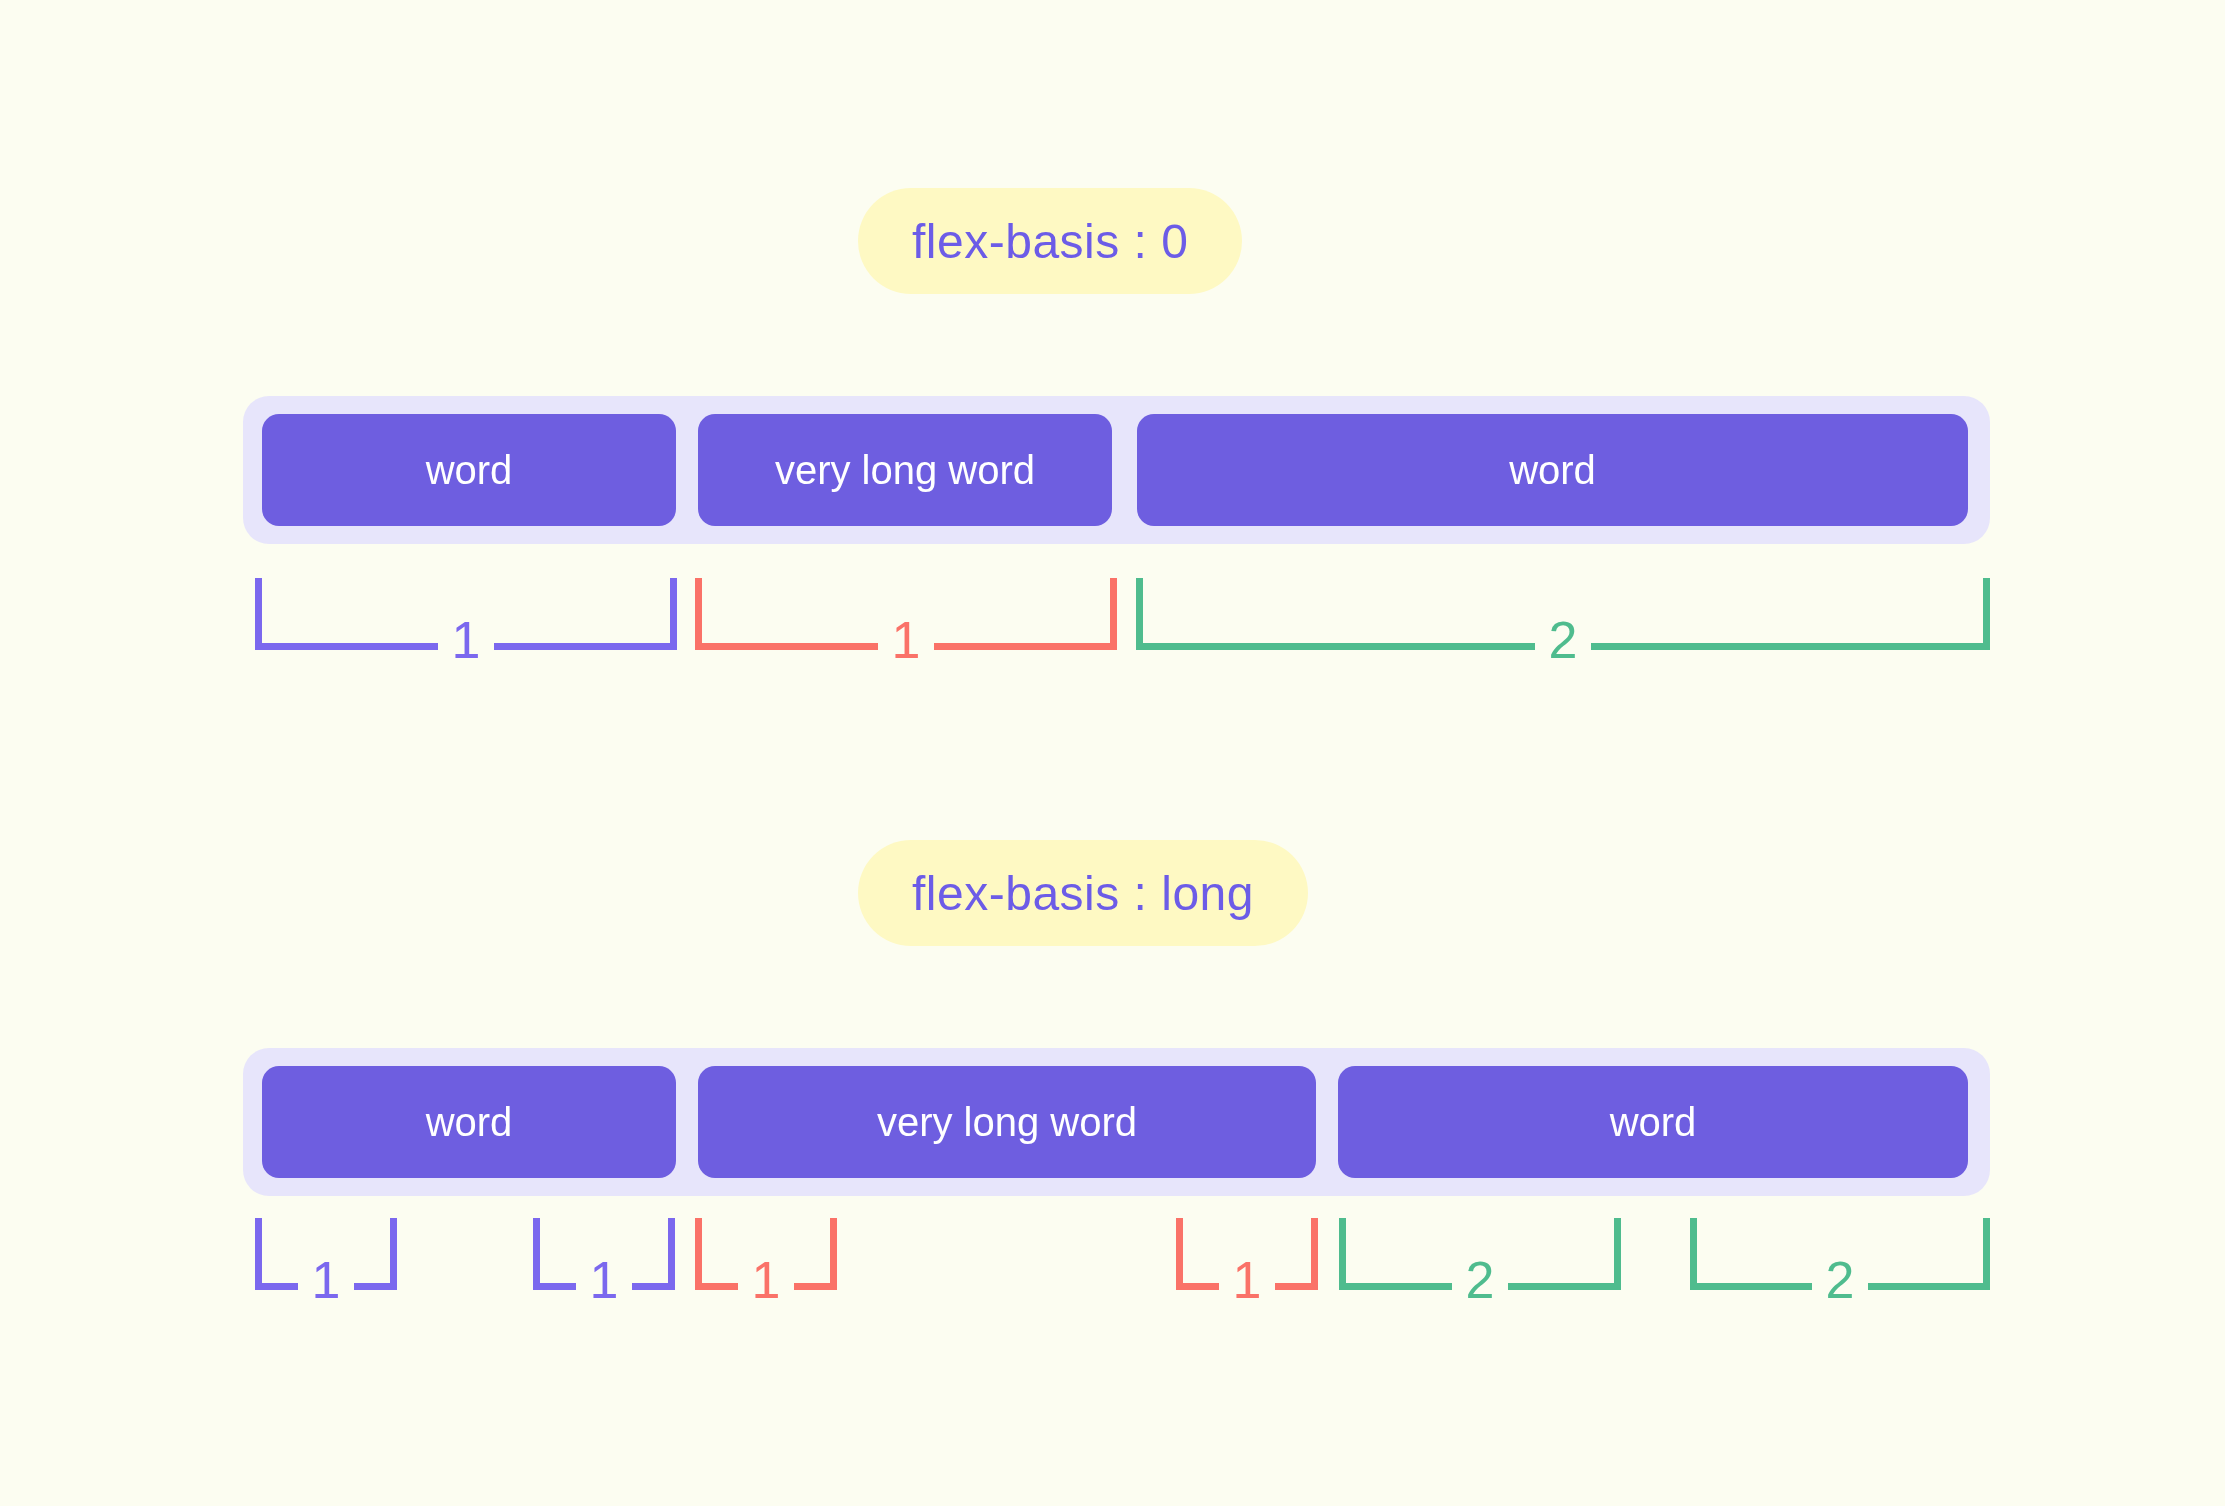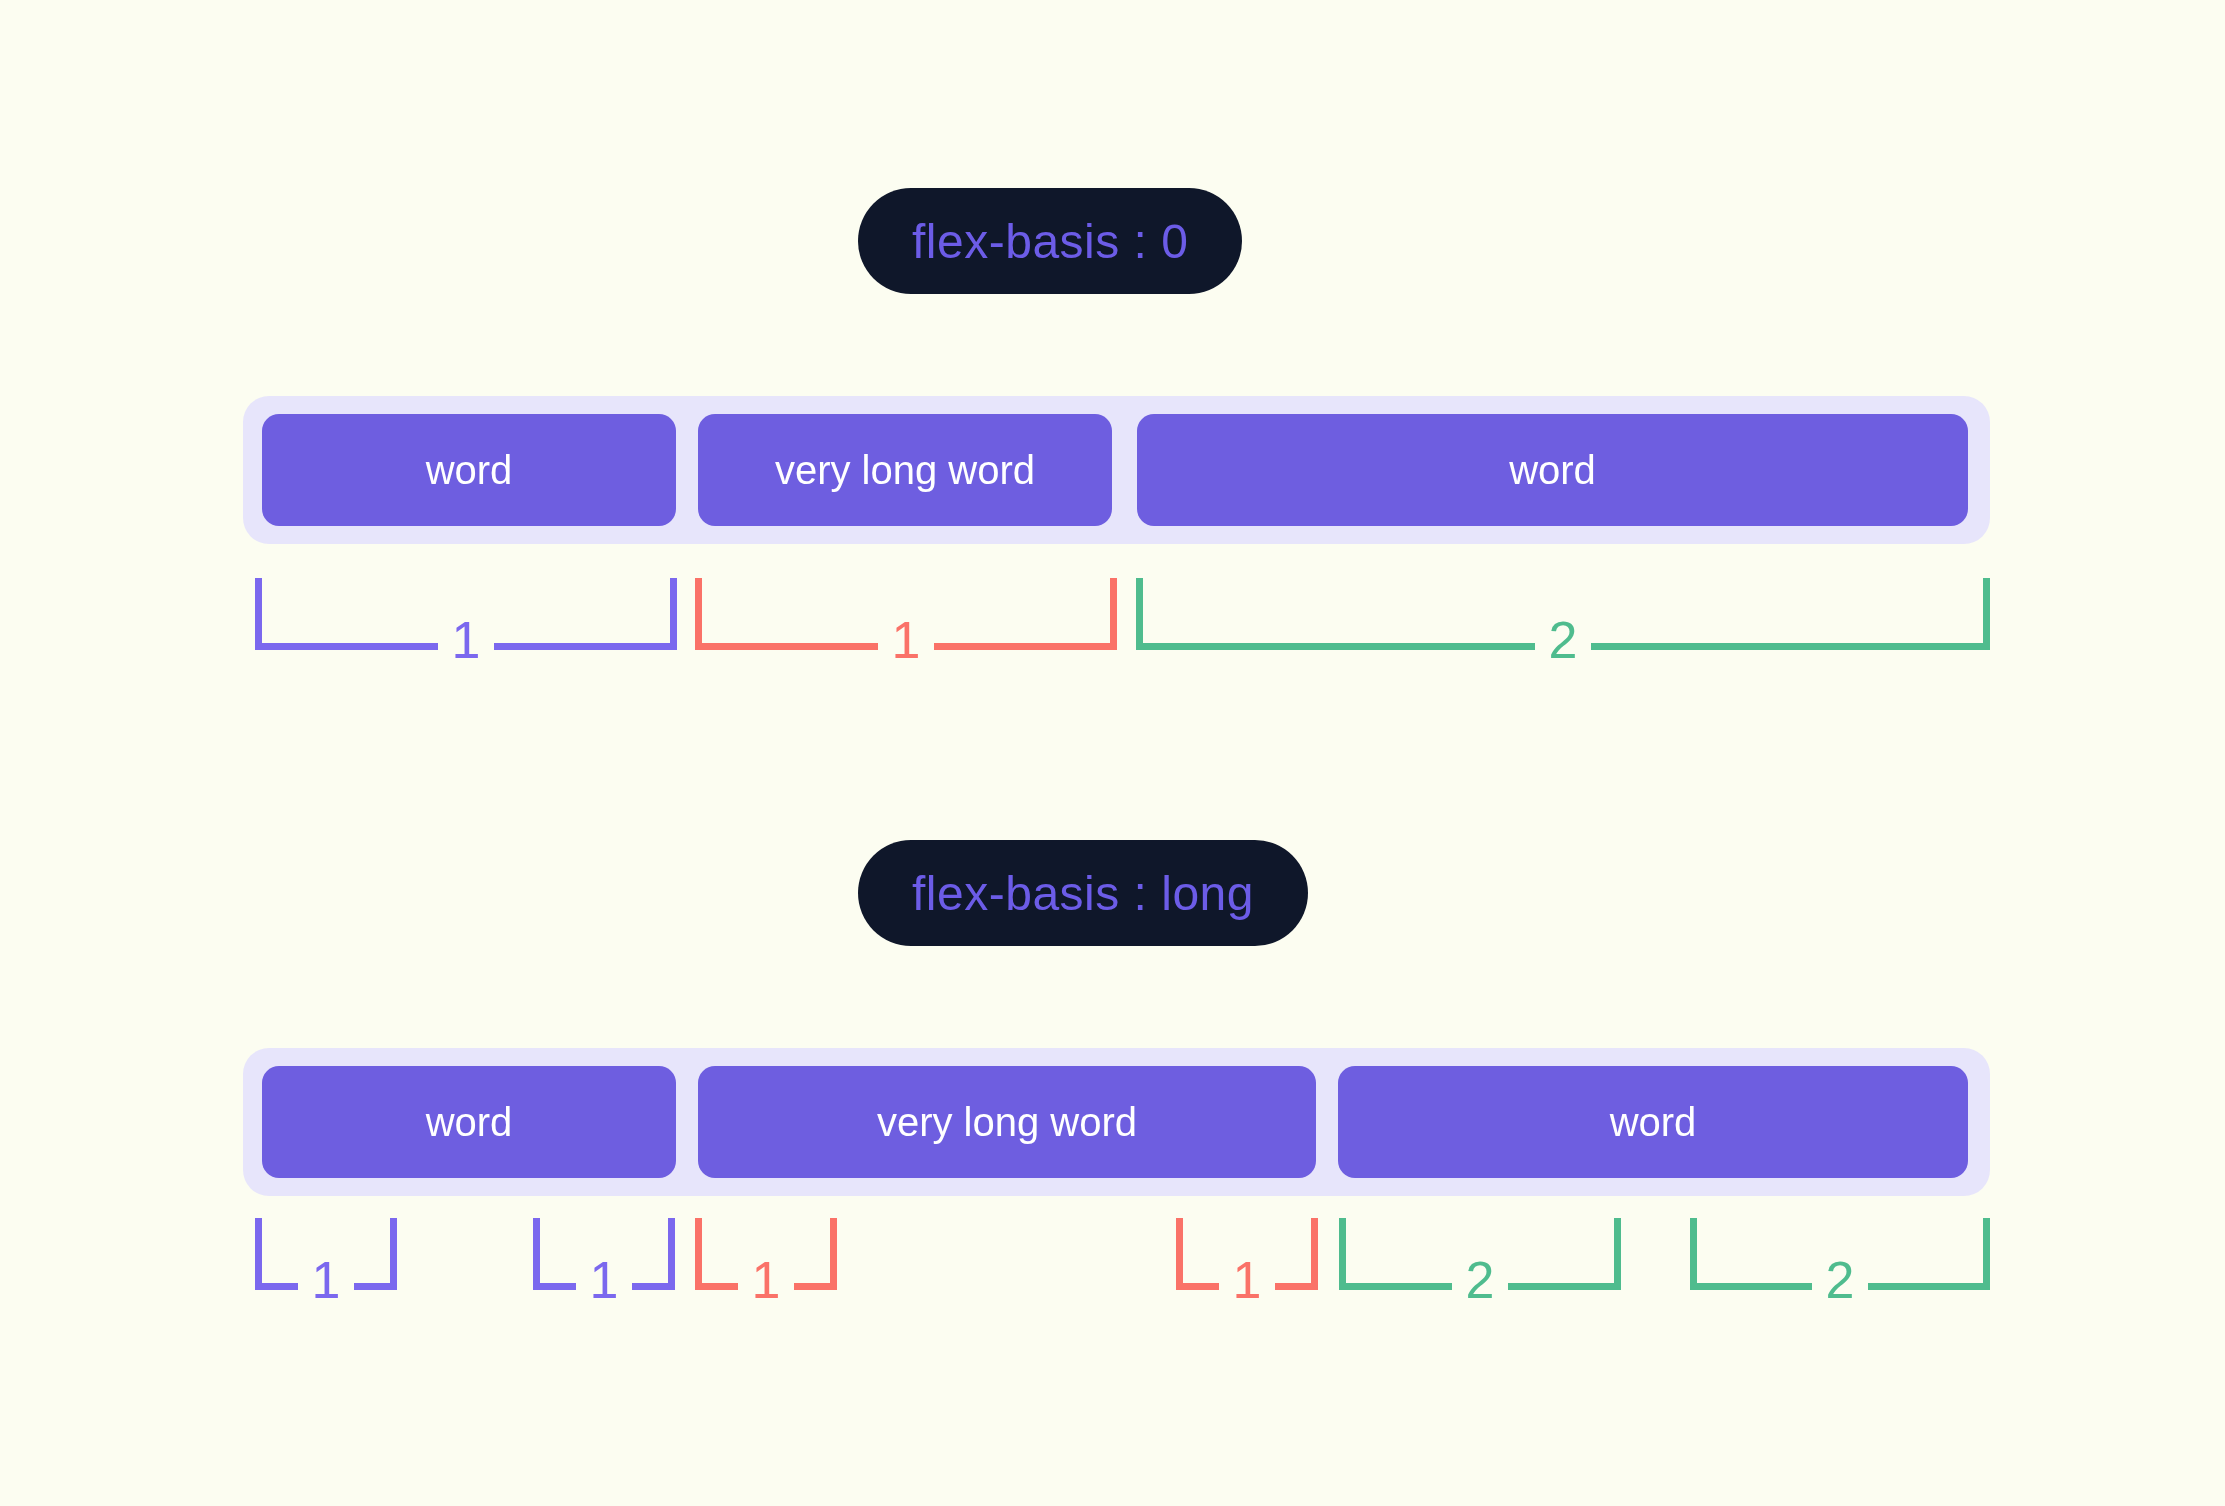--- a/index.html
+++ b/index.html
@@ -17,21 +17,21 @@
   .stage {
     position: absolute;
     inset: 0;
   }
 
   
   .pill {
     position: absolute;
     height: 106px;
     border-radius: 53px;
-    background: #0f172a;
+    background: #fef9c3;
     display: flex;
     align-items: center;
     justify-content: center;
     color: #6c5ce7;
     font-size: 48px;
     letter-spacing: 0.5px;
     white-space: nowrap;
     padding: 0 54px;
     box-sizing: border-box;
   }

